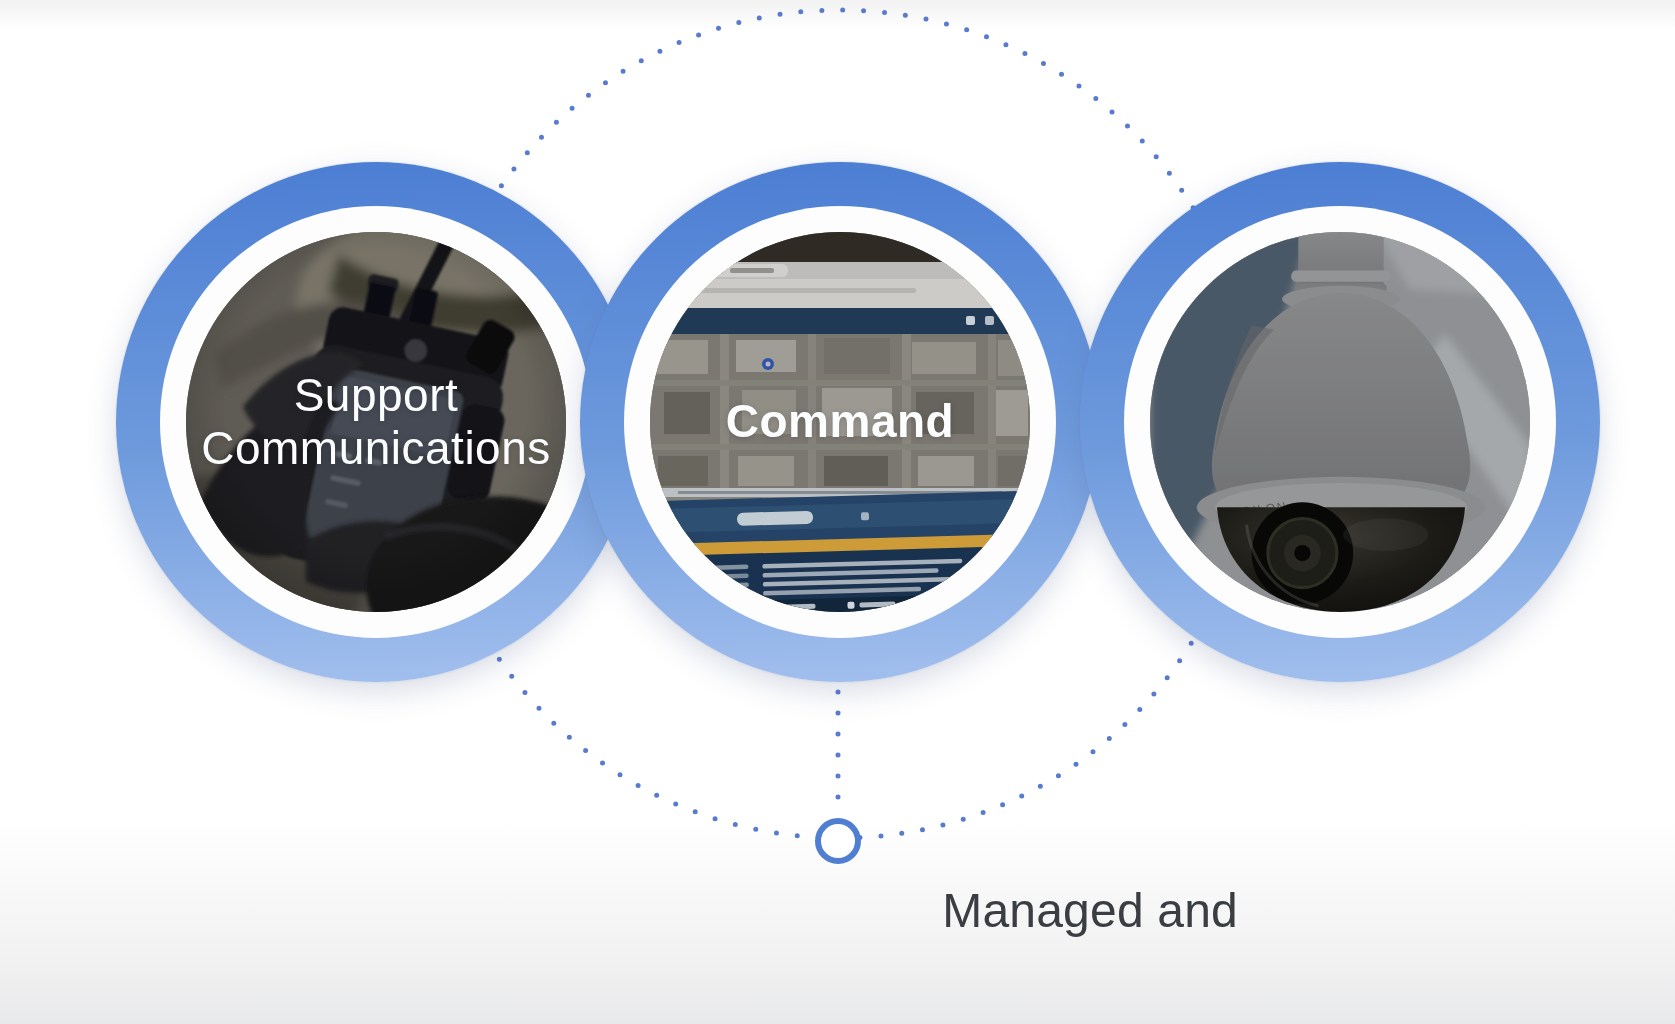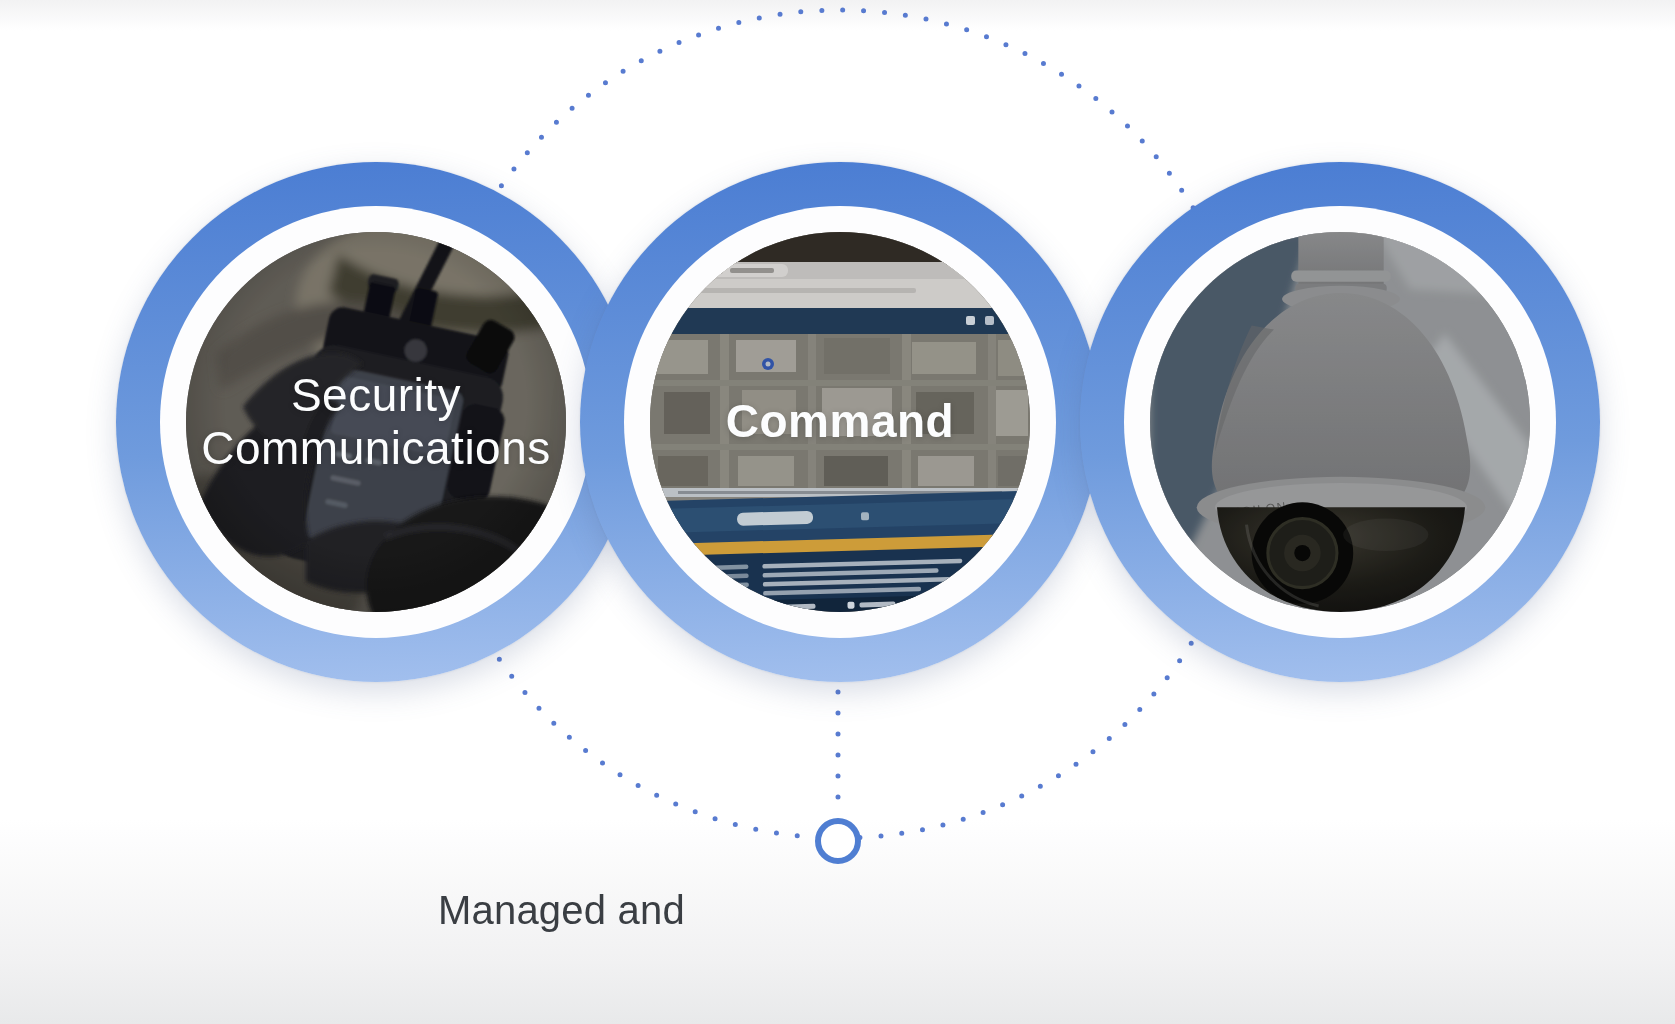--- a/index.html
+++ b/index.html
@@ -25,22 +25,22 @@
     position:absolute;inset:70px;z-index:5;display:flex;flex-direction:column;
     align-items:center;justify-content:center;text-align:center;
     color:var(--label-text,#fcfdfe);font-size:46px;line-height:1.16;letter-spacing:.5px;
     text-shadow:0 1px 6px rgba(0,0,0,.18);
   }
   .hub-node{
     position:absolute;left:815px;top:818px;width:46px;height:46px;box-sizing:border-box;
     border:6px solid var(--hub-stroke,#4f7ed2);border-radius:50%;background:#fff;z-index:5;
   }
   .caption{
-    position:absolute;left:438px;top:884px;width:800px;z-index:5;text-align:left;
-    color:var(--caption-text,#3a3e43);font-size:40px;line-height:53px;letter-spacing:.2px;
+    position:absolute;left:438px;top:884px;width:800px;z-index:5;text-align:right;
+    color:var(--caption-text,#3a3e43);font-size:48px;line-height:53px;letter-spacing:.2px;
   }
   .brand-text{font-size:12px;letter-spacing:1.5px;fill:#70706e;}
 </style>
 </head>
 <body>
 
 <div class="stage">
 
   <svg class="connectors" viewBox="0 0 1675 1024">
     <circle class="dotted" cx="840" cy="424" r="414"></circle>
@@ -96,21 +96,21 @@
           <path d="M56,172 C98,118 152,108 174,130 C142,152 120,182 114,214 C88,214 68,198 56,172 Z" fill="#2a2a2e"></path>
           <path d="M118,304 C170,272 234,282 266,314 C234,356 162,366 118,344 Z" fill="#28282c"></path>
           <ellipse cx="302" cy="348" rx="125" ry="88" fill="#1b1b1e"></ellipse>
           <path d="M196,300 C240,282 296,290 330,316" stroke="#3a3a3f" stroke-width="6" fill="none" opacity=".6"></path>
         </g>
         <rect width="374" height="374" fill="url(#lv)"></rect>
         <rect width="374" height="374" fill="#000" opacity=".13"></rect>
       </svg>
     </div>
     <div class="node-label">
-      <span>Security</span>
+      <span>Support</span>
       <span>Communications</span>
     </div>
   </div>
 
   <div class="node node-mid">
     <div class="ring-white"></div>
     <div class="photo">
       <svg viewBox="0 0 380 380">
         <rect width="380" height="380" fill="#8f8c84"></rect>
         <rect y="0" width="380" height="34" fill="#322d26"></rect>

